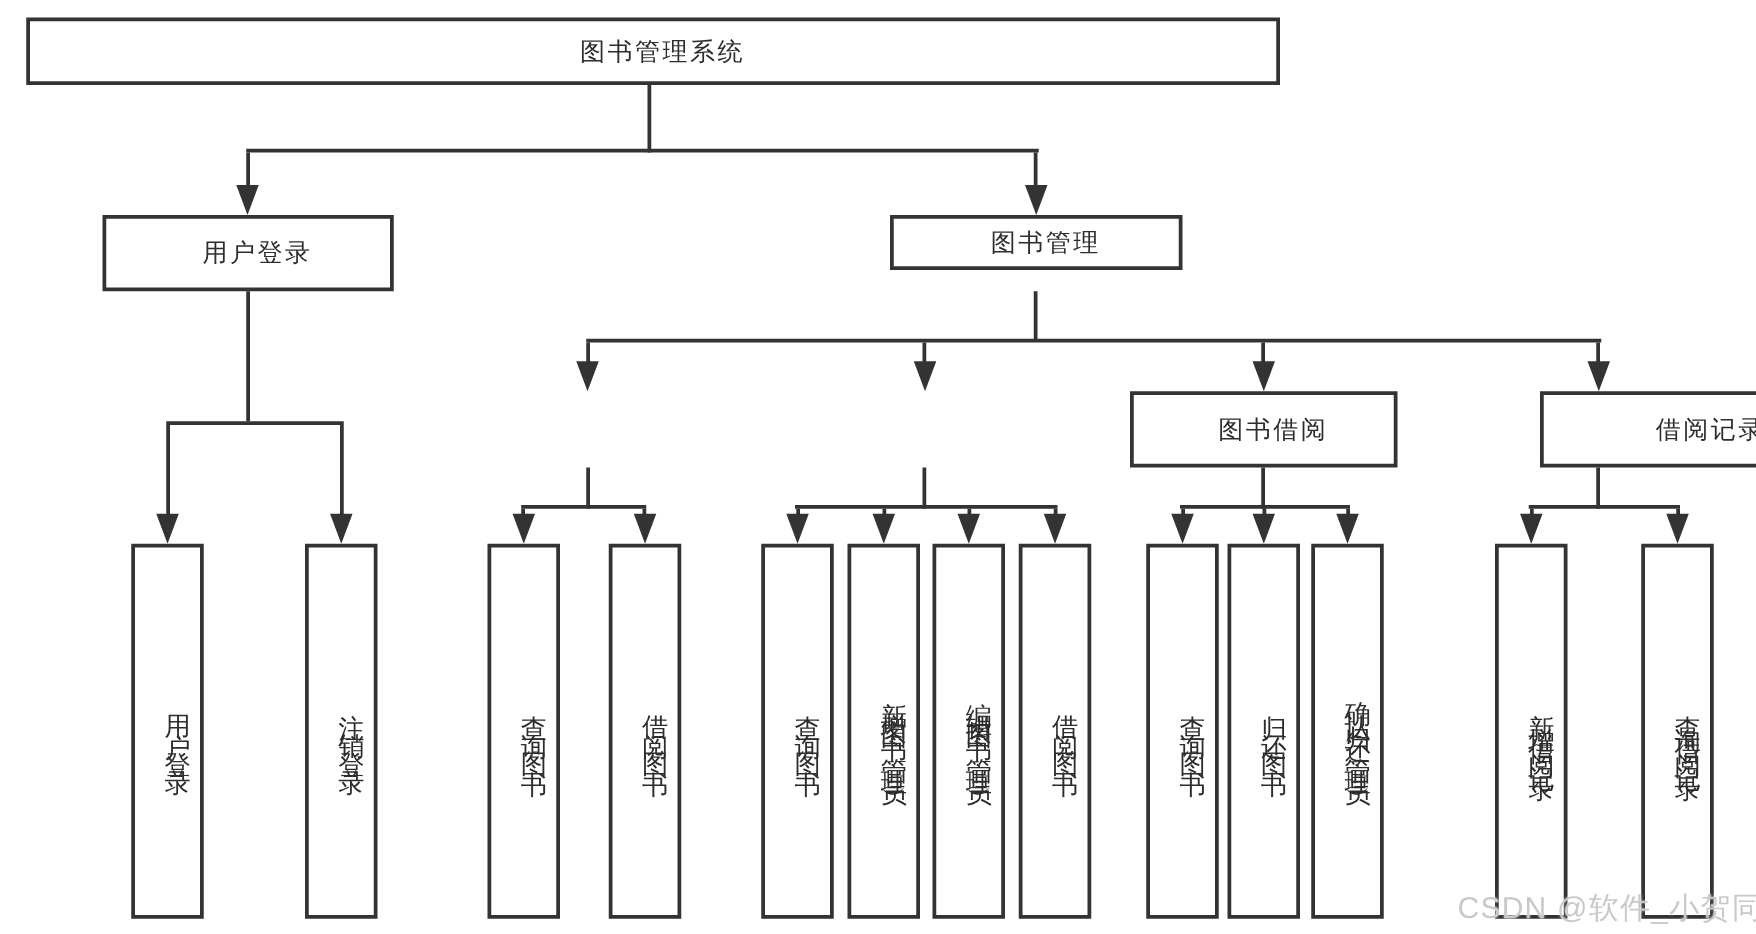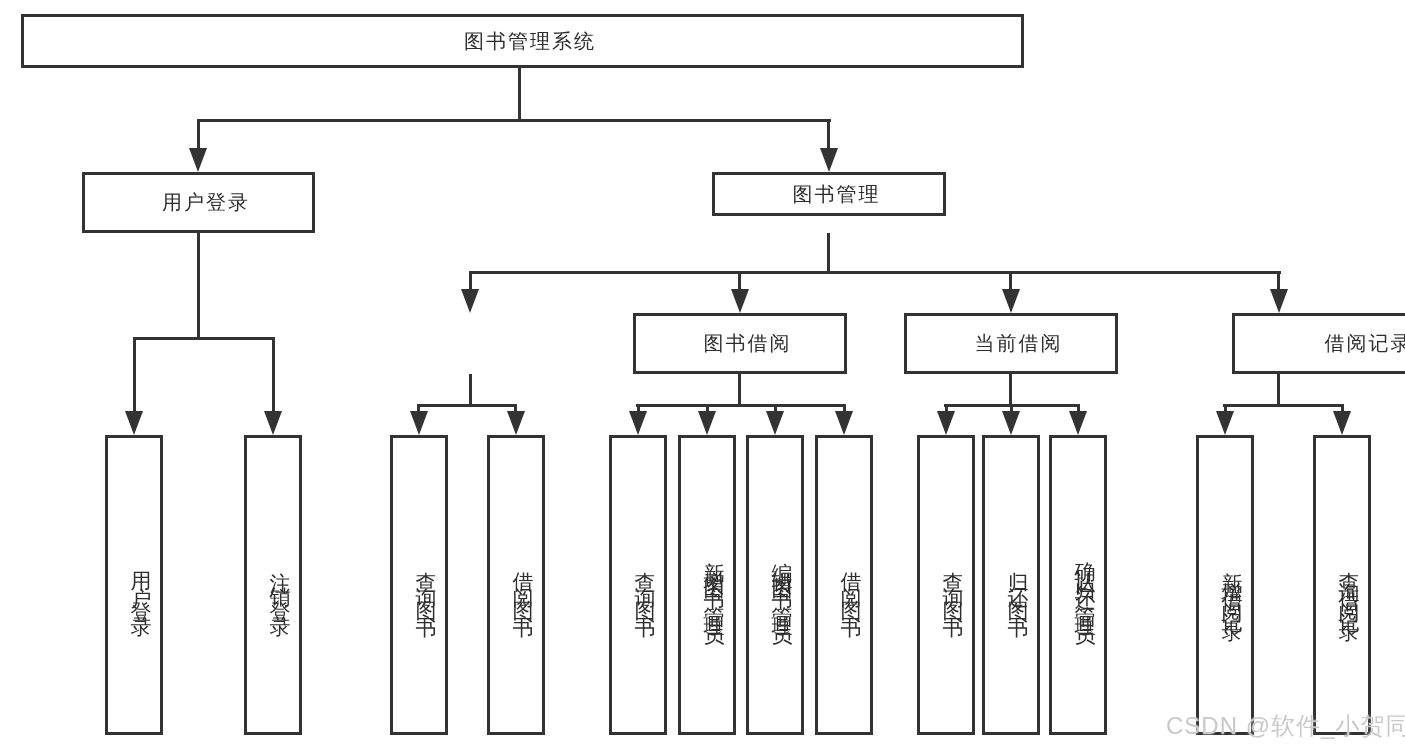--- a/index.html
+++ b/index.html
@@ -85,25 +85,22 @@
   <div class="hline" style="left:469px;top:271px;width:812px"></div>
   <div class="vline" style="left:469px;top:274px;height:18px"></div>
   <div class="arrow" style="left:461px;top:289px"></div>
   <div class="vline" style="left:738px;top:274px;height:18px"></div>
   <div class="arrow" style="left:731px;top:289px"></div>
   <div class="vline" style="left:1009px;top:274px;height:18px"></div>
   <div class="arrow" style="left:1002px;top:289px"></div>
   <div class="vline" style="left:1277px;top:274px;height:18px"></div>
   <div class="arrow" style="left:1270px;top:289px"></div>
 
-  <div class="box" style="left:633px;top:313px;width:214px;height:61px">
+  <div class="box" style="left:904px;top:313px;width:214px;height:61px">
     <span>图书借阅</span>
-  </div>
-  <div class="box" style="left:904px;top:313px;width:214px;height:61px">
-    <span>当前借阅</span>
   </div>
   <div class="box" style="left:1232px;top:313px;width:258px;height:61px">
     <span>借阅记录</span>
   </div>
 
   <div class="vline" style="left:469px;top:374px;height:33px"></div>
   <div class="hline" style="left:417px;top:404px;width:100px"></div>
   <div class="vline" style="left:417px;top:407px;height:8px"></div>
   <div class="arrow" style="left:410px;top:411px"></div>
   <div class="vline" style="left:514px;top:407px;height:8px"></div>

